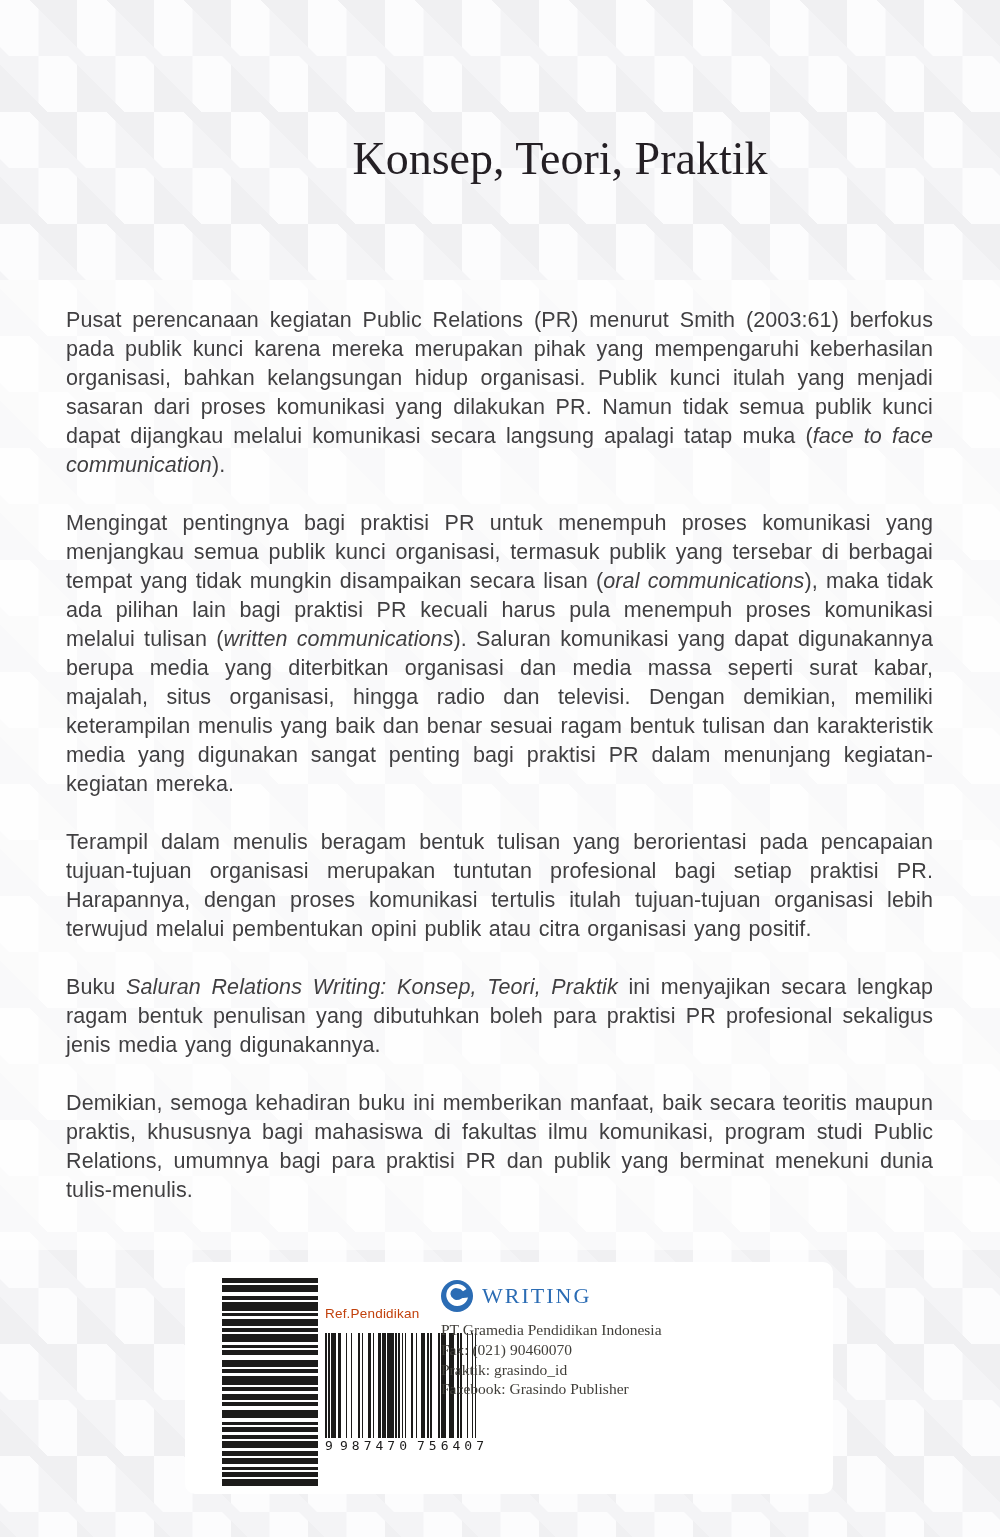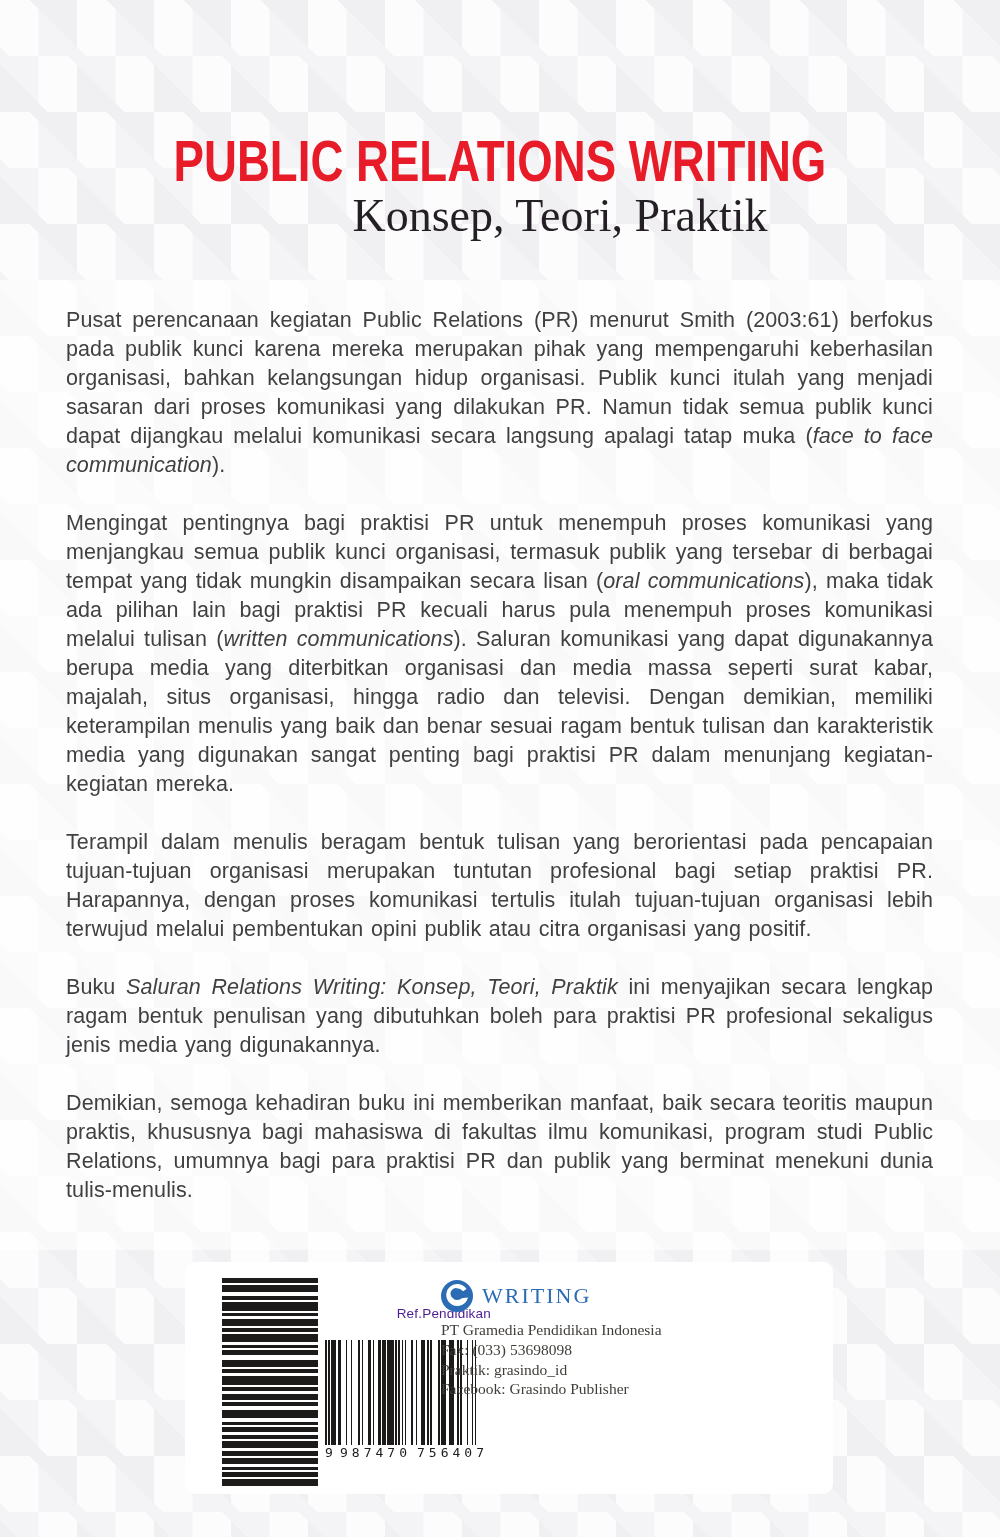--- a/index.html
+++ b/index.html
@@ -45,21 +45,21 @@
     background:#ffffff;border-radius:10px;
   }
   .stacked-wrap{position:absolute;left:37px;top:16px;width:96px;height:208px;}
   .stacked-bars{position:absolute;left:0;top:0;width:96px;height:208px;display:flex;flex-direction:column;}
   .stacked-bars div{width:100%;}
   .stacked-num{
     position:absolute;left:-26px;top:60px;font-size:11px;color:#3a3a3a;
     transform:rotate(90deg);transform-origin:center;letter-spacing:1px;width:100px;text-align:center;
   }
   .ean-wrap{position:absolute;left:140px;top:44px;width:166px;}
-  .ref-label{font-size:13.5px;color:#4c1d95;text-align:right;margin-bottom:19px;letter-spacing:0.2px;}
+  .ref-label{font-size:13.5px;color:#c2410c;text-align:left;margin-bottom:12px;letter-spacing:0.2px;}
   .ean-bars{display:flex;align-items:flex-start;height:118px;}
   .ean-bars div{flex:0 0 1.6px;}
   .ean-digits{
     display:flex;margin-top:-13px;font-size:13px;color:#1c1b1a;
     font-family:"DejaVu Sans Mono",monospace;
   }
   .ean-digits .d0{width:12px;background:#fff;}
   .ean-digits .grp{flex:1;text-align:center;letter-spacing:4px;background:#fff;}
   .brand{position:absolute;left:256px;top:18px;right:14px;}
   .brand-row{display:flex;align-items:center;gap:9px;}
@@ -73,23 +73,20 @@
     font-size:15.5px;line-height:19.8px;color:#403e39;white-space:nowrap;
   }
 </style>
 </head>
 <body>
 
 <div class="bg-pattern"></div>
 <div class="content-wash"></div>
 
 <div class="header">
-  <div>
-    <span class="book-title">PUBLIC RELATIONS WRITING</span>
-  </div>
   <div class="book-subtitle">Konsep, Teori, Praktik</div>
 </div>
 
 <div class="synopsis" id="synopsis">
     <p><span>Pusat perencanaan kegiatan Public Relations (PR) menurut Smith (2003:61) berfokus pada publik kunci karena mereka merupakan pihak yang mempengaruhi keberhasilan organisasi, bahkan kelangsungan hidup organisasi. Publik kunci itulah yang menjadi sasaran dari proses komunikasi yang dilakukan PR. Namun tidak semua publik kunci dapat dijangkau melalui komunikasi secara langsung apalagi tatap muka (</span><i>face to face communication</i><span>).</span></p>
     <p><span>Mengingat pentingnya bagi praktisi PR untuk menempuh proses komunikasi yang menjangkau semua publik kunci organisasi, termasuk publik yang tersebar di berbagai tempat yang tidak mungkin disampaikan secara lisan (</span><i>oral communications</i><span>), maka tidak ada pilihan lain bagi praktisi PR kecuali harus pula menempuh proses komunikasi melalui tulisan (</span><i>written communications</i><span>). Saluran komunikasi yang dapat digunakannya berupa media yang diterbitkan organisasi dan media massa seperti surat kabar, majalah, situs organisasi, hingga radio dan televisi. Dengan demikian, memiliki keterampilan menulis yang baik dan benar sesuai ragam bentuk tulisan dan karakteristik media yang digunakan sangat penting bagi praktisi PR dalam menunjang kegiatan-kegiatan mereka.</span></p>
     <p><span>Terampil dalam menulis beragam bentuk tulisan yang berorientasi pada pencapaian tujuan-tujuan organisasi merupakan tuntutan profesional bagi setiap praktisi PR. Harapannya, dengan proses komunikasi tertulis itulah tujuan-tujuan organisasi lebih terwujud melalui pembentukan opini publik atau citra organisasi yang positif.</span></p>
     <p><span>Buku </span><i>Saluran Relations Writing: Konsep, Teori, Praktik</i><span> ini menyajikan secara lengkap ragam bentuk penulisan yang dibutuhkan boleh para praktisi PR profesional sekaligus jenis media yang digunakannya.</span></p>
     <p><span>Demikian, semoga kehadiran buku ini memberikan manfaat, baik secara teoritis maupun praktis, khususnya bagi mahasiswa di fakultas ilmu komunikasi, program studi Public Relations, umumnya bagi para praktisi PR dan publik yang berminat menekuni dunia tulis-menulis.</span></p>
   </div>
@@ -263,19 +260,19 @@
     <div class="brand-row">
       <svg class="logo-circle" viewBox="0 0 32 32">
         <circle cx="16" cy="16" r="16" fill="#2b6cb4"></circle>
         <path d="M25.5,9 A11 11 0 1 0 27 17.5 L17.5,18.5 A5.5 5.5 0 1 1 16,8.2 A8 8 0 0 1 22,11.2 Z" fill="#ffffff"></path>
         <path d="M14,12 q6,-2 9,2 q-1,6 -8,6 q-5,-1 -1,-8" fill="#2b6cb4"></path>
       </svg>
       <span class="logo-text">WRITING</span>
     </div>
     <div class="address" id="address">
         <div>PT Gramedia Pendidikan Indonesia</div>
-        <div>Fax: (033) 53698098</div>
+        <div>Fax: (021) 90460070</div>
         <div>Praktik: grasindo_id</div>
         <div>Facebook: Grasindo Publisher</div>
       </div>
   </div>
 
 </div>
 
 </body></html>

